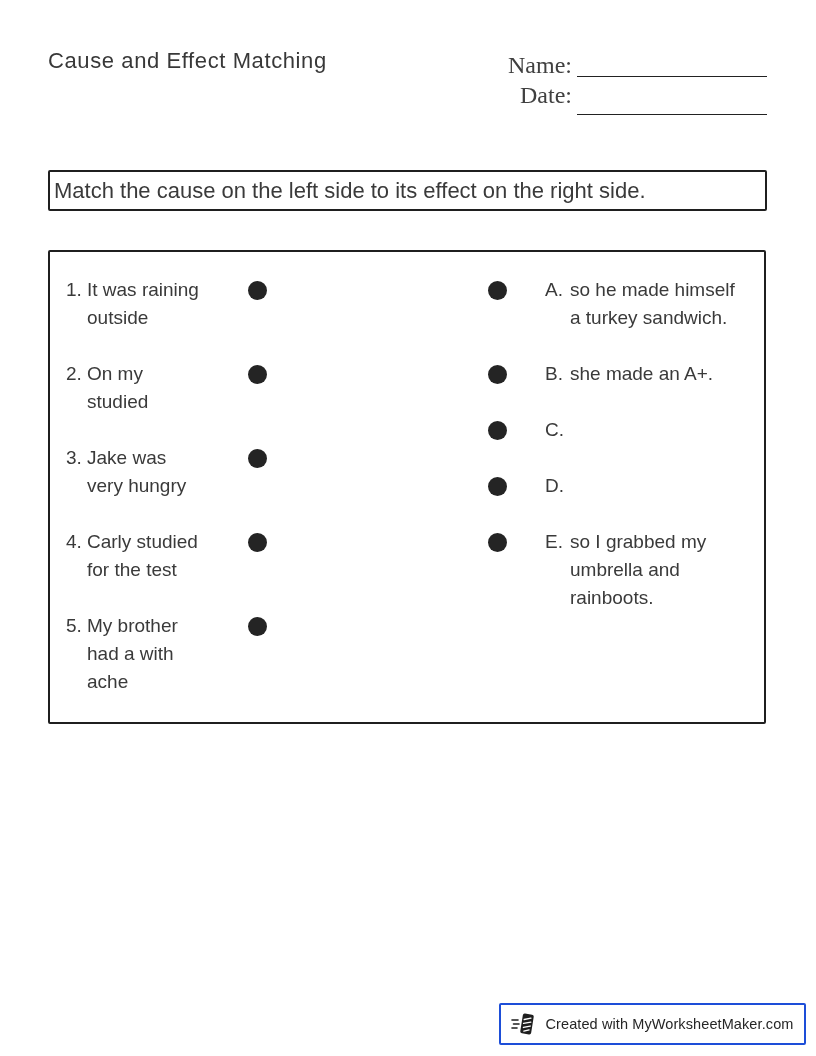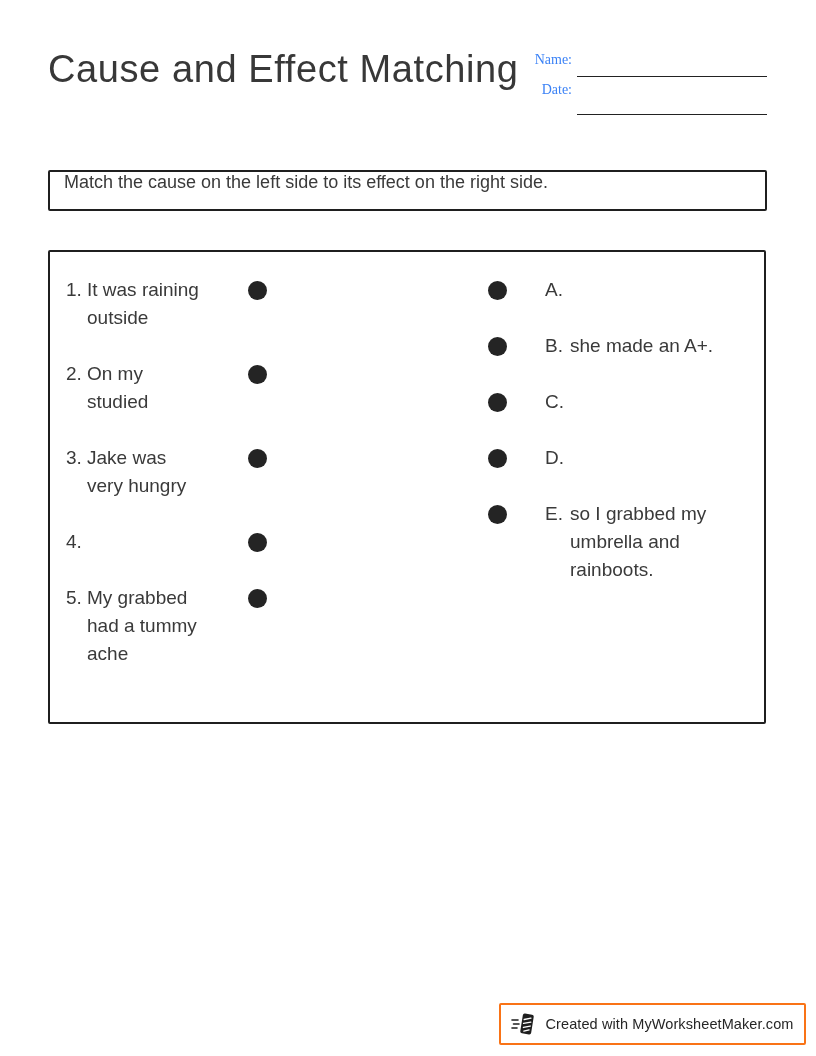--- a/index.html
+++ b/index.html
@@ -8,53 +8,54 @@
     width: 816px; height: 1056px;
     position: relative;
     font-family: "Liberation Sans", sans-serif;
     color: #3a3a3a;
     overflow: hidden;
   }
 
   .page-title {
     position: absolute;
     left: 48px; top: 48px;
-    font-size: 38px;
+    font-size: 22px;
     font-weight: 400;
     letter-spacing: 0.6px;
     color: #383838;
   }
 
   .field-label {
     position: absolute;
     left: 480px; width: 92px;
     text-align: right;
     font-family: "Liberation Serif", serif;
-    font-size: 14px;
-    color: #3b82f6;
+    font-size: 24px;
+    color: #404040;
   }
   .name-label { top: 52px; }
   .date-label { top: 82px; }
   .write-line {
     position: absolute;
     left: 577px; width: 190px; height: 1px;
     border-bottom: 1.6px solid #222222;
   }
   .name-line { top: 76px; }
   .date-line { top: 114px; }
 
   .instruction-box {
     position: absolute;
     left: 48px; top: 170px;
     width: 719px; height: 41px;
     border: 2px solid #1f1f1f;
     border-radius: 2px;
     display: flex;
-    padding-left: 14px;
-    font-size: 18px;
+    align-items: center;
+    padding-left: 4px;
+    font-size: 22px;
     color: #3a3a3a;
     background: #ffffff;
   }
 
   .main-box {
     position: absolute;
     left: 48px; top: 250px;
     width: 718px; height: 474px;
     border: 2px solid #1f1f1f;
     border-radius: 2px;
@@ -89,21 +90,21 @@
     border-radius: 50%;
     background: #242424;
   }
   .left-col  .dot { left: 182px; }
   .right-col .dot { left: -57px; }
 
   .credit-box {
     position: absolute;
     left: 499px; top: 1003px;
     width: 307px; height: 42px;
-    border: 2px solid #f97316;
+    border: 2px solid #1d4ed8;
     border-radius: 2px;
     display: flex;
     align-items: center;
     justify-content: center;
     gap: 8px;
     background: #ffffff;
   }
   .credit-text {
     font-size: 14.5px;
     color: #262626;
@@ -139,32 +140,34 @@
       <div class="item-text">On my studied</div>
       <span class="dot"></span>
     </div>
     <div class="match-item">
       <span class="item-num">3.</span>
       <div class="item-text">Jake was very hungry</div>
       <span class="dot"></span>
     </div>
     <div class="match-item">
       <span class="item-num">4.</span>
+      <div class="item-text">Carly studied for the test</div>
       <span class="dot"></span>
     </div>
     <div class="match-item">
       <span class="item-num">5.</span>
-      <div class="item-text">My grabbed had a tummy ache</div>
+      <div class="item-text">My brother had a with ache</div>
       <span class="dot"></span>
     </div>
   </div>
 
   <div class="col right-col">
     <div class="match-item">
       <span class="item-letter">A.</span>
+      <div class="item-text">so he made himself a turkey sandwich.</div>
       <span class="dot"></span>
     </div>
     <div class="match-item">
       <span class="item-letter">B.</span>
       <div class="item-text">she made an A+.</div>
       <span class="dot"></span>
     </div>
     <div class="match-item">
       <span class="item-letter">C.</span>
       <span class="dot"></span>

